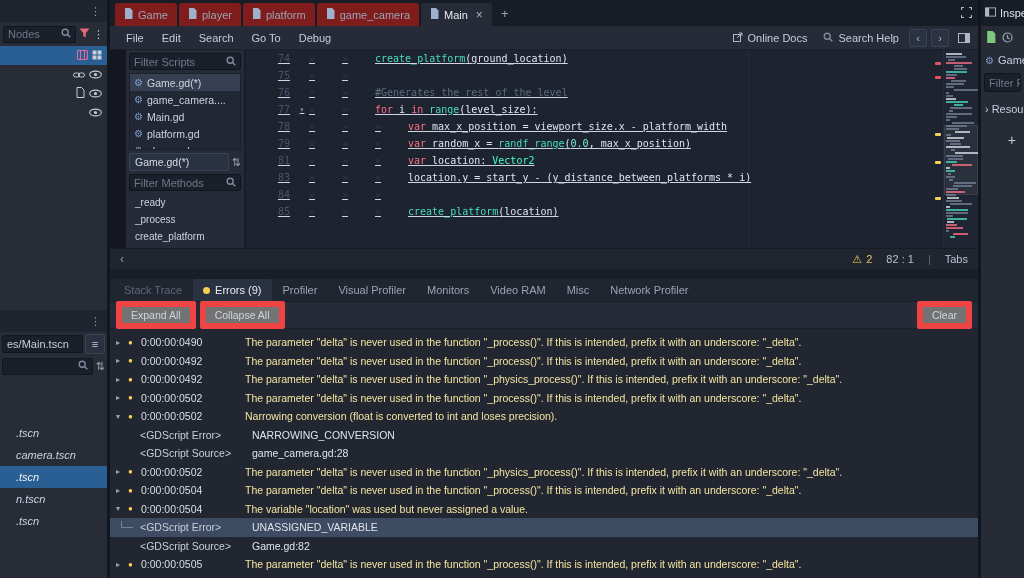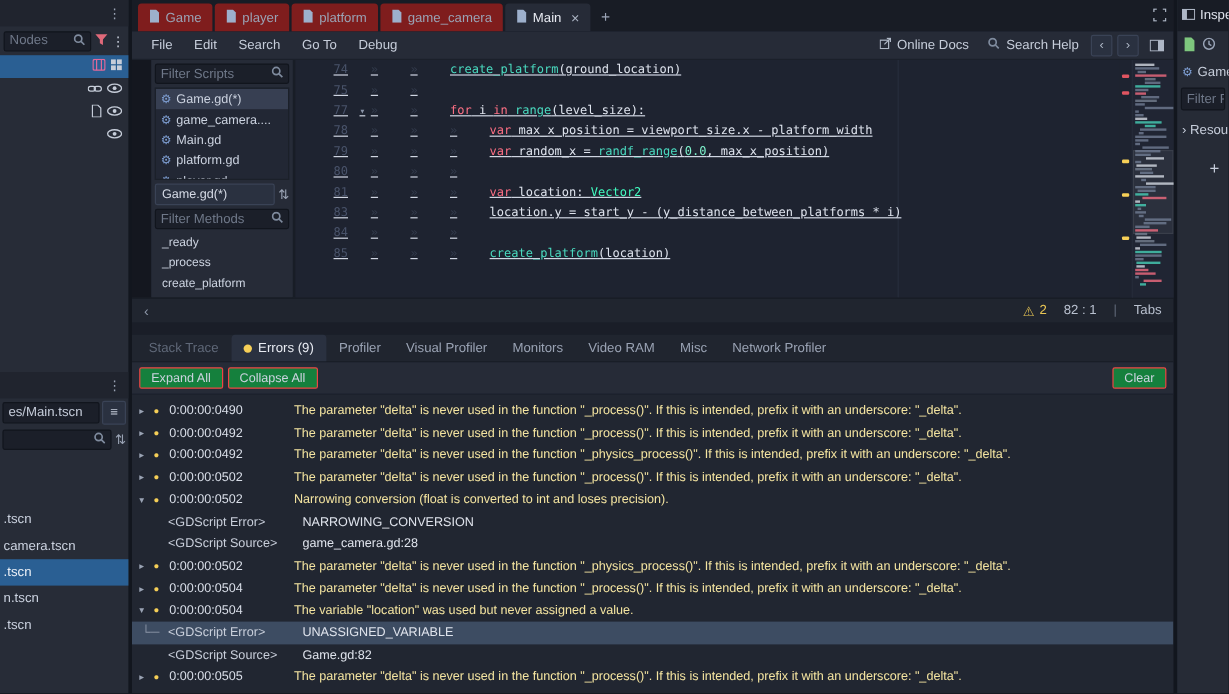--- a/index.html
+++ b/index.html
@@ -17,21 +17,21 @@
   .scene-row{height:19px;display:flex;align-items:center;justify-content:flex-end;gap:4px;padding:0 5px;}
   .scene-row.selected{background:#2a5f93;}
   .ld-gap{height:188px;flex:none;}
   .fs-path-row{height:20px;display:flex;align-items:center;gap:2px;padding:0 2px;margin-top:2px;flex:none;}
   .fs-path{flex:1;height:16px;background:#1b1f29;border:1px solid #11151d;border-radius:2px;color:#c6cdda;display:flex;align-items:center;padding:0 4px;overflow:hidden;white-space:nowrap;}
   .fs-menu-btn{width:18px;height:18px;background:#2a3140;border:1px solid #3a4356;border-radius:2px;color:#c6cdda;display:flex;align-items:center;justify-content:center;}
   .fs-search-row{height:20px;display:flex;align-items:center;gap:3px;padding:0 2px;margin-top:2px;flex:none;}
   .fs-search-row .filter-input{flex:1;}
   .sorticon{color:#9aa3b4;}
   .fs-gap{height:46px;flex:none;}
-  .file-item{height:22px;display:flex;align-items:center;padding:0 3px;color:#ccd3e0;white-space:nowrap;overflow:hidden;}
+  .file-item{height:22px;display:flex;align-items:center;padding:0 16px;color:#ccd3e0;white-space:nowrap;overflow:hidden;font-style:italic;}
   .file-item.selected{background:#2a5f93;color:#eef2f8;}
   
   .center{flex:1;min-width:0;display:flex;flex-direction:column;}
   .tabbar{height:26px;background:#181c25;display:flex;align-items:stretch;padding-left:4px;position:relative;flex:none;}
   .stab{display:flex;align-items:center;gap:5px;padding:0 9px;color:#9aa3b5;background:#7f1d1d;margin:3px 1px 0 1px;border-radius:3px 3px 0 0;white-space:nowrap;}
   .stab.active{background:#262b37;color:#e8ebf2;}
   .closex{color:#aab3c2;margin-left:3px;font-size:12px;}
   .plus-tab{display:flex;align-items:center;padding:0 8px;color:#9aa3b5;font-size:13px;}
   .tab-right{position:absolute;right:6px;top:7px;}
   .menubar{height:23px;background:#262b37;border-bottom:1px solid #1b202a;display:flex;align-items:center;padding:0 8px;gap:2px;flex:none;}
@@ -79,21 +79,21 @@
   .chev{color:#8d97a8;font-size:12px;}
   
   .debugger{flex:1;display:flex;flex-direction:column;background:#212631;min-height:0;}
   .dbg-sep{height:10px;background:#1a1e28;flex:none;}
   .dbg-tabs{height:22px;background:#20252f;border-bottom:1px solid #181d26;display:flex;align-items:stretch;padding-left:4px;gap:1px;flex:none;}
   .dbg-tab{display:flex;align-items:center;gap:5px;padding:0 10px;color:#9aa3b4;white-space:nowrap;}
   .dbg-tab.disabled{color:#5f6878;}
   .dbg-tab.active{background:#2a3140;color:#e8ebf2;border-radius:3px 3px 0 0;}
   .err-dot{width:7px;height:7px;border-radius:50%;background:#f6cf57;flex:none;}
   .dbg-toolbar{height:26px;background:#262b37;border-bottom:1px solid #1b202b;display:flex;align-items:center;gap:4px;padding:0 6px;flex:none;}
-  .dbg-btn{background:#15803d;border:1px solid #ef4444;border-radius:2px;color:#ccd3e0;padding:2px 9px;font-size:10.5px;}
+  .dbg-btn{background:#737373;border:6px solid #ef4444;border-radius:2px;color:#ccd3e0;padding:2px 9px;font-size:10.5px;}
   .err-list{flex:1;overflow:hidden;padding-top:4px;font-size:10.5px;}
   .err-row{height:18.5px;display:flex;align-items:center;padding-left:6px;white-space:nowrap;overflow:hidden;}
   .err-arrow{width:12px;flex:none;color:#9aa3b4;font-size:8px;}
   .err-bullet{width:13px;flex:none;color:#f6cf57;font-size:8px;}
   .err-time{width:104px;flex:none;color:#d9dee8;}
   .err-msg{color:#f4e4a0;overflow:hidden;}
   .err-child{height:18.5px;display:flex;align-items:center;padding-left:8px;white-space:nowrap;overflow:hidden;}
   .err-child .branch{width:22px;flex:none;color:#8b95a8;}
   .err-child .label{width:112px;flex:none;color:#c9cfdb;}
   .err-child .value{color:#dfe3ec;}
@@ -324,38 +324,38 @@
               <span class="gutter">74</span>
               <span class="fold"></span>
               <span class="ctext"><span class="tabmark">»</span><span class="tabmark">»</span><span class="tok-fn">create_platform</span><span class="tok-p">(ground_location)</span></span>
             </div>
             <div class="code-line">
               <span class="gutter">75</span>
               <span class="fold"></span>
               <span class="ctext"><span class="tabmark">»</span><span class="tabmark">»</span></span>
             </div>
             <div class="code-line">
+              <span class="gutter">76</span>
+              <span class="fold"></span>
+              <span class="ctext"><span class="tabmark">»</span><span class="tabmark">»</span><span class="tok-c">#Generates the rest of the level</span></span>
+            </div>
+            <div class="code-line">
               <span class="gutter">77</span>
               <span class="fold">▾</span>
               <span class="ctext"><span class="tabmark">»</span><span class="tabmark">»</span><span class="tok-k">for</span><span class="tok-p"> i </span><span class="tok-k">in</span><span class="tok-p"> </span><span class="tok-fn">range</span><span class="tok-p">(level_size):</span></span>
             </div>
             <div class="code-line">
               <span class="gutter">78</span>
               <span class="fold"></span>
               <span class="ctext"><span class="tabmark">»</span><span class="tabmark">»</span><span class="tabmark">»</span><span class="tok-k">var</span><span class="tok-p"> max_x_position = viewport_size.x - platform_width</span></span>
             </div>
             <div class="code-line">
               <span class="gutter">79</span>
               <span class="fold"></span>
               <span class="ctext"><span class="tabmark">»</span><span class="tabmark">»</span><span class="tabmark">»</span><span class="tok-k">var</span><span class="tok-p"> random_x = </span><span class="tok-fn">randf_range</span><span class="tok-p">(</span><span class="tok-n">0.0</span><span class="tok-p">, max_x_position)</span></span>
-            </div>
-            <div class="code-line">
-              <span class="gutter">80</span>
-              <span class="fold"></span>
-              <span class="ctext"><span class="tabmark">»</span><span class="tabmark">»</span><span class="tabmark">»</span></span>
             </div>
             <div class="code-line">
               <span class="gutter">81</span>
               <span class="fold"></span>
               <span class="ctext"><span class="tabmark">»</span><span class="tabmark">»</span><span class="tabmark">»</span><span class="tok-k">var</span><span class="tok-p"> location: </span><span class="tok-t">Vector2</span></span>
             </div>
             <div class="code-line">
               <span class="gutter">83</span>
               <span class="fold"></span>
               <span class="ctext"><span class="tabmark">»</span><span class="tabmark">»</span><span class="tabmark">»</span><span class="tok-p">location.y = start_y - (y_distance_between_platforms * i)</span></span>

